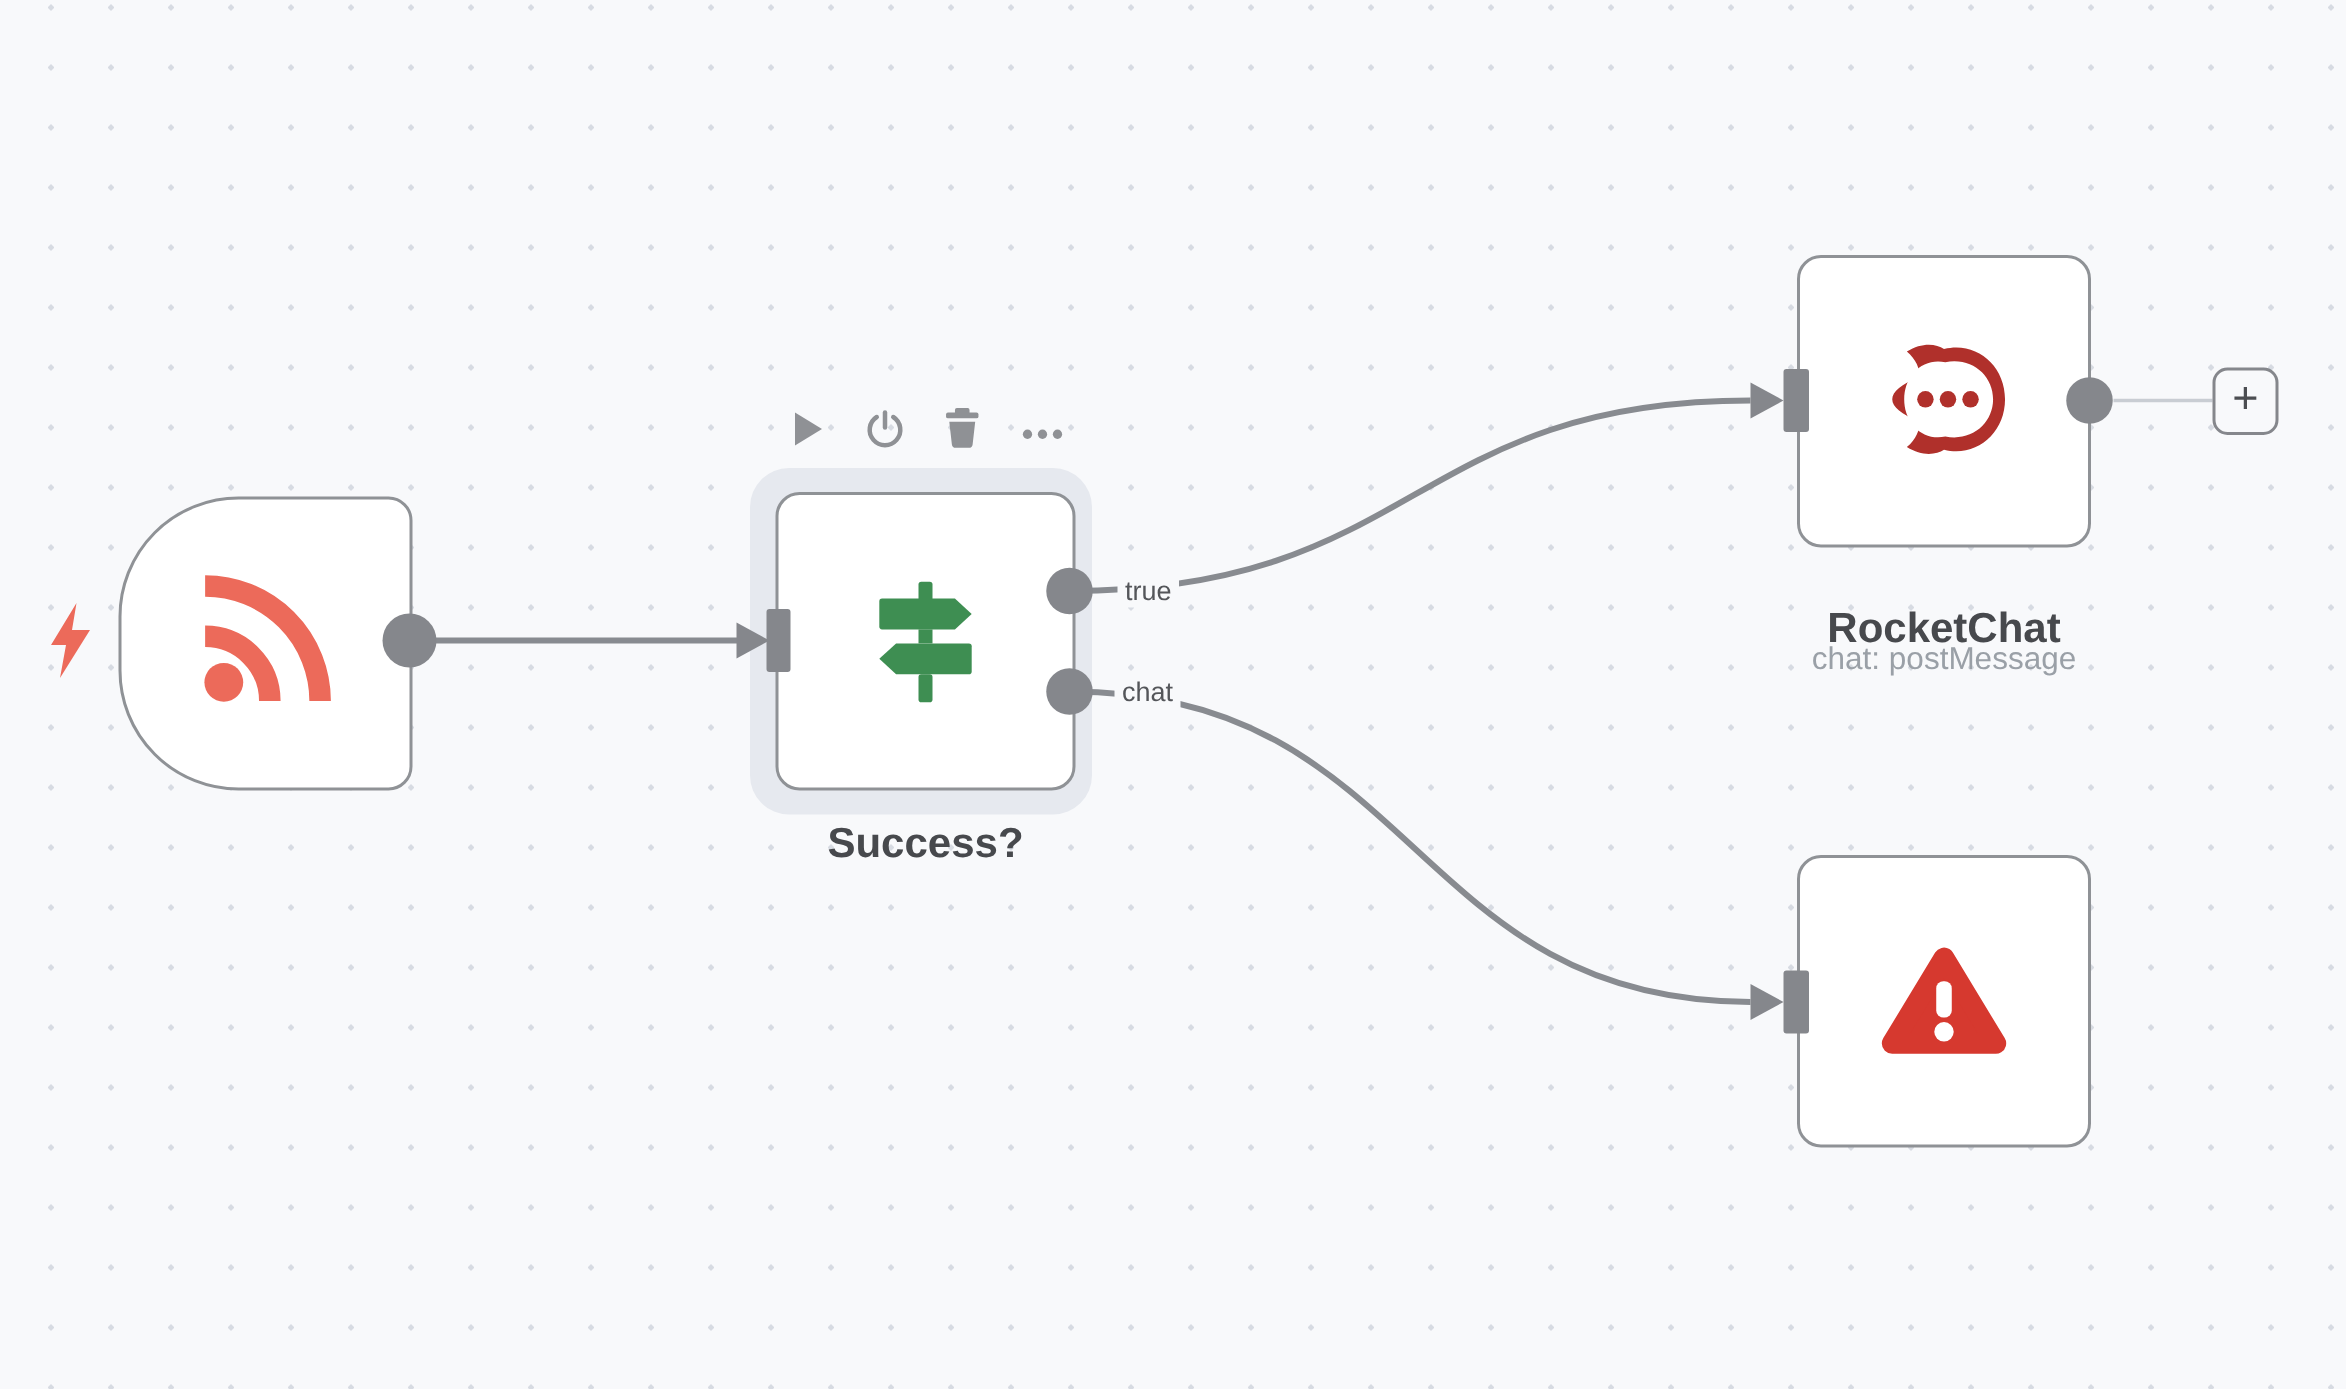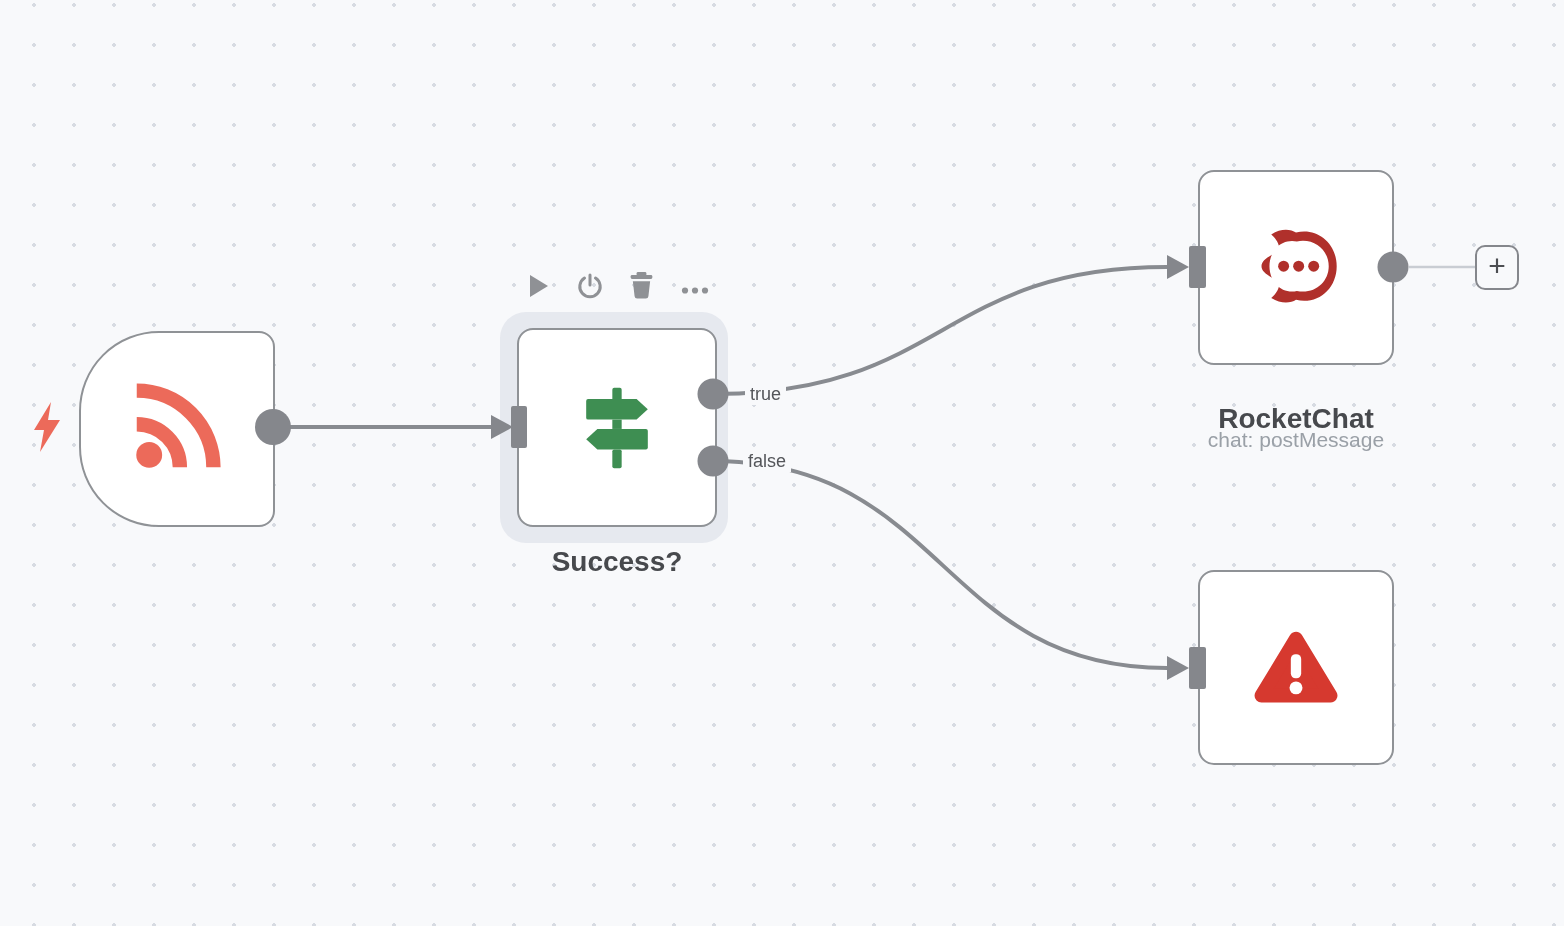--- a/index.html
+++ b/index.html
@@ -167,21 +167,21 @@
 
     <path d="M 1409 267 H 1475" stroke="#c9cdd3" stroke-width="2.4" fill="none"></path>
 
     <circle cx="273" cy="427" r="18" fill="#85878c"></circle>
     <circle cx="713" cy="394" r="15.5" fill="#85878c"></circle>
     <circle cx="713" cy="461" r="15.5" fill="#85878c"></circle>
     <circle cx="1393" cy="267" r="15.5" fill="#85878c"></circle>
   </svg>
 
   <div class="port-label" style="left:745px;top:383px;">true</div>
-  <div class="port-label" style="left:743px;top:450px;">false</div>
+  <div class="port-label" style="left:743px;top:450px;">chat</div>
 
   <div class="node-title" style="left:617px;top:546px;text-align:center;">Success?</div>
   <div class="node-title" style="left:1296px;top:387px;margin-top:16px;">RocketChat</div>
   <div class="node-subtitle" style="left:1296px;top:428px;">chat: postMessage</div>
 
   <div class="plus-btn">
     <span>+</span>
   </div>
 
 </div>

